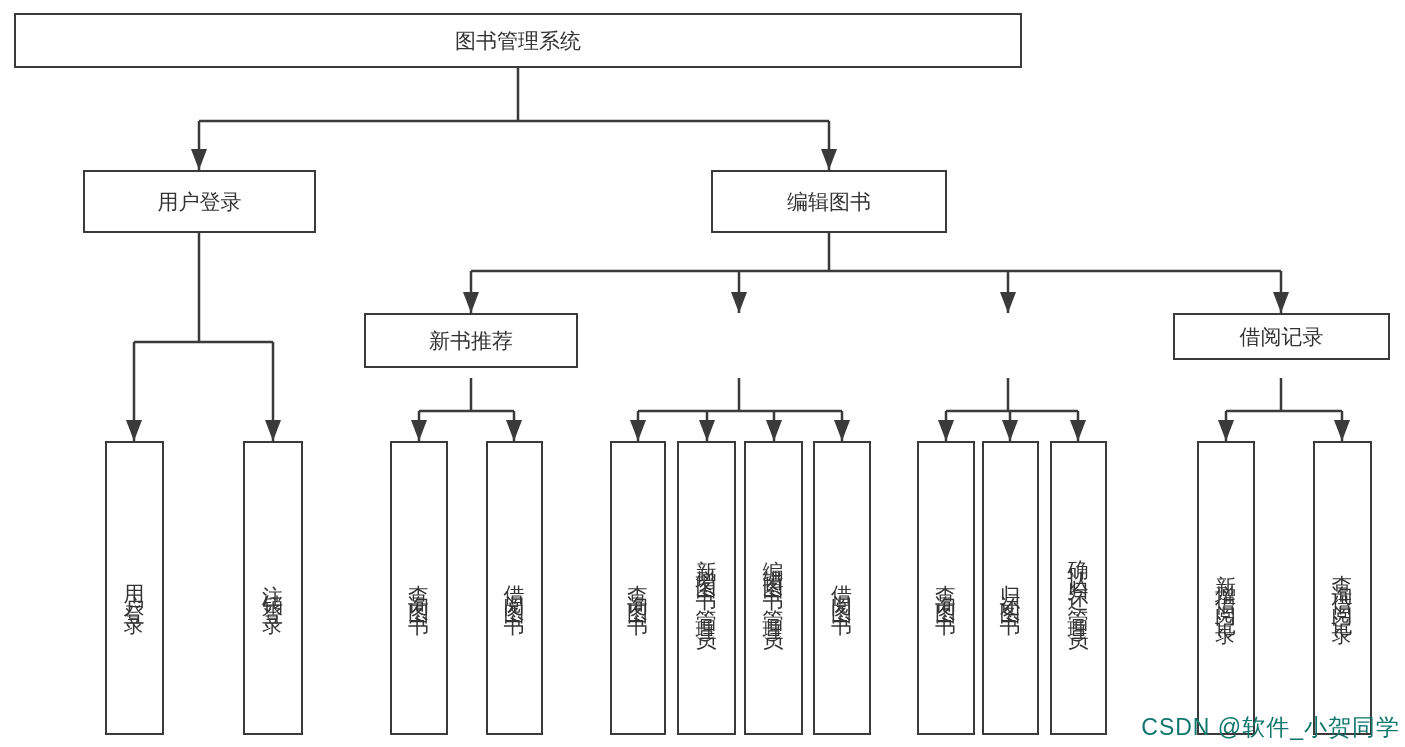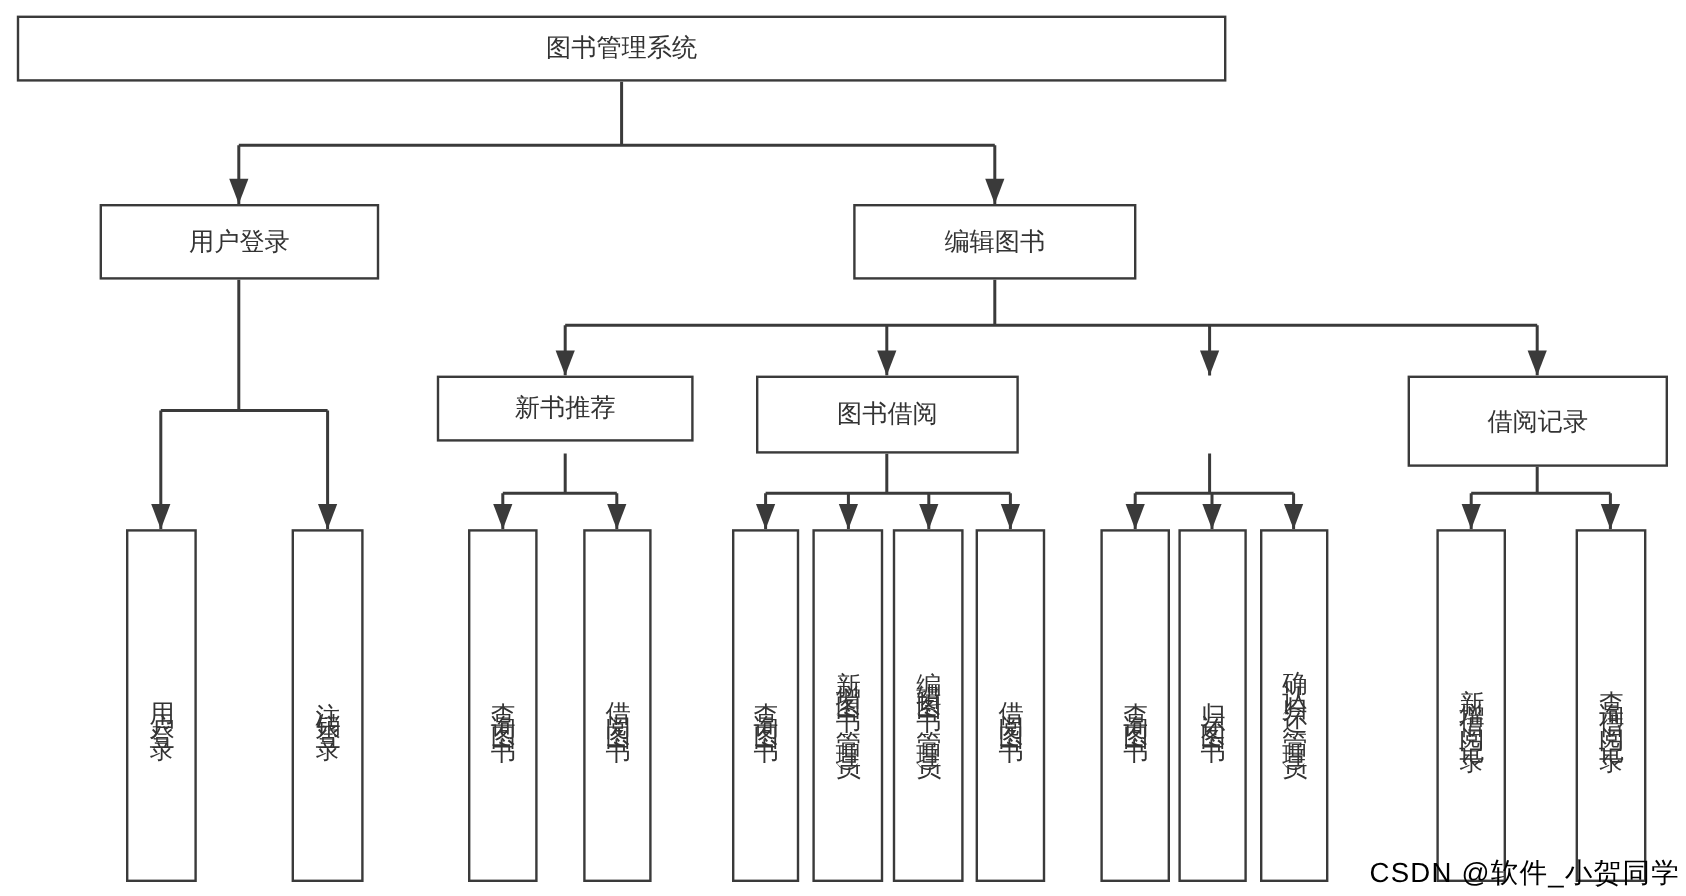--- a/index.html
+++ b/index.html
@@ -24,21 +24,21 @@
   }
   .node.vbox span{
     writing-mode:vertical-rl;
     text-orientation:mixed;
     letter-spacing:10px;
     white-space:nowrap;
   }
   .watermark{
     position:absolute;
     right:5px; bottom:4px;
-    color:#000000;
+    color:#0f766e;
     font-size:23px;
     letter-spacing:1px;
     z-index:5;
     white-space:nowrap;
   }
 </style>
 </head>
 <body>
 
 <div class="canvas">
@@ -90,24 +90,21 @@
   <div class="node" style="left:83px;top:170px;width:233px;height:63px;">
     <span>用户登录</span>
   </div>
   <div class="node" style="left:711px;top:170px;width:236px;height:63px;">
     <span>编辑图书</span>
   </div>
 
   <div class="node" style="left:364px;top:313px;width:214px;height:55px;">
     <span>新书推荐</span>
   </div>
-  <div class="node" style="left:630px;top:313px;width:219px;height:65px;">
-    <span>图书借阅</span>
-  </div>
-  <div class="node" style="left:1173px;top:313px;width:217px;height:76px;">
+  <div class="node" style="left:1173px;top:313px;width:217px;height:47px;">
     <span>借阅记录</span>
   </div>
 
   <div class="node vbox" style="left:105px;top:441px;width:59px;height:294px;">
     <span>用户登录</span>
   </div>
   <div class="node vbox" style="left:243px;top:441px;width:60px;height:294px;">
     <span>注销登录</span>
   </div>
 

